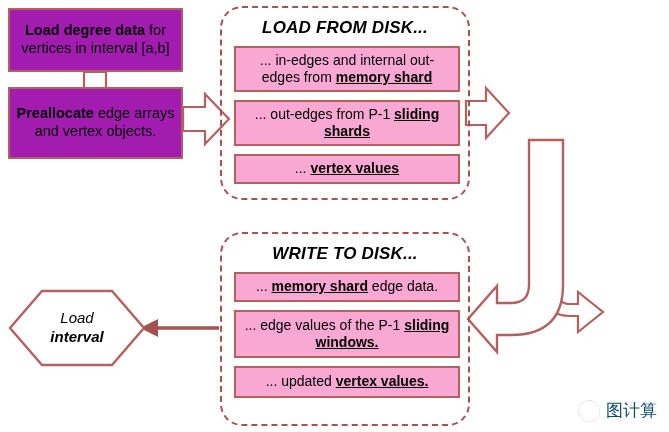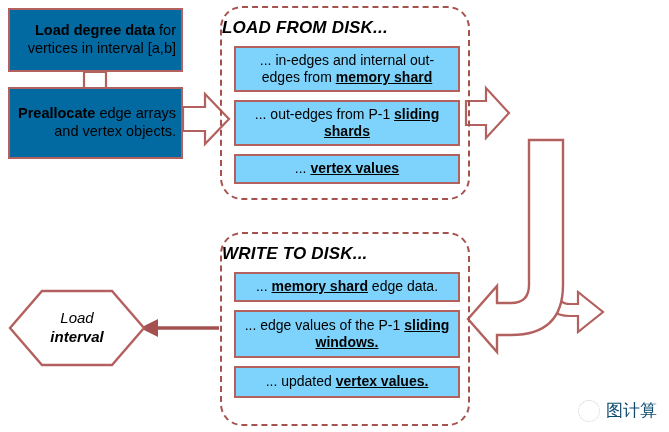--- a/index.html
+++ b/index.html
@@ -9,25 +9,25 @@
     font-family:"Liberation Sans", sans-serif;
     overflow:hidden;
   }
   #canvas{position:relative;width:669px;height:432px;}
 
   
   .box{
     position:absolute;
     box-sizing:border-box;
     border:2.5px solid #b3615e;
-    background:#0369a1;
+    background:#a21caf;
     display:flex;
     align-items:center;
     justify-content:center;
-    text-align:right;
+    text-align:center;
     color:#000000;
     line-height:1.22;
     padding:18px 5px;
   }
   .box .t{display:block;}
 
   b{font-weight:bold;}
   u.bu{font-weight:bold;text-decoration:underline;}
 
   
@@ -42,35 +42,36 @@
     border:2px dashed #a6524f;
     border-radius:22px;
     background:transparent;
   }
   #load-group {left:220px; top:6px;   width:250px; height:194px;}
   #write-group{left:220px; top:232px; width:250px; height:194px;}
 
   .group-title{
     position:absolute;
     left:0;right:0;
+    text-align:center;
     font-style:italic;
     font-weight:bold;
     font-size:17px;
     color:#000;
     letter-spacing:.2px;
   }
   #load-group .group-title {top:10px;}
   #write-group .group-title{top:10px;}
 
   
   .item{
     position:absolute;
     box-sizing:border-box;
     border:2.5px solid #b3615e;
-    background:#7dd3fc;
+    background:#f9a8d4;
     display:flex;align-items:center;justify-content:center;
     text-align:center;
     font-size:14px;
     line-height:1.25;
     color:#000;
     padding:1px 6px;
   }
   
   #load-item-0{left:12px; top:38px;  width:226px;height:46px;}
   #load-item-1{left:12px; top:92px;  width:226px;height:46px;}

